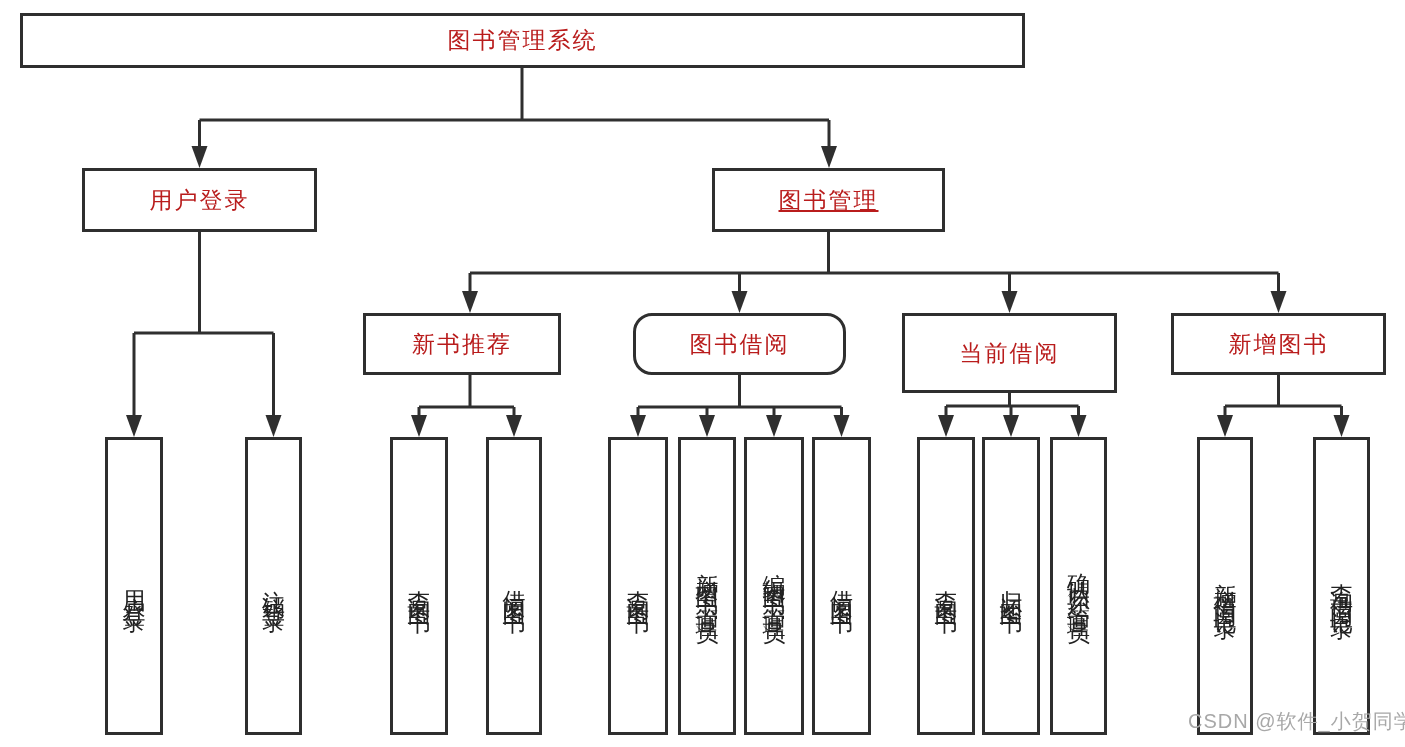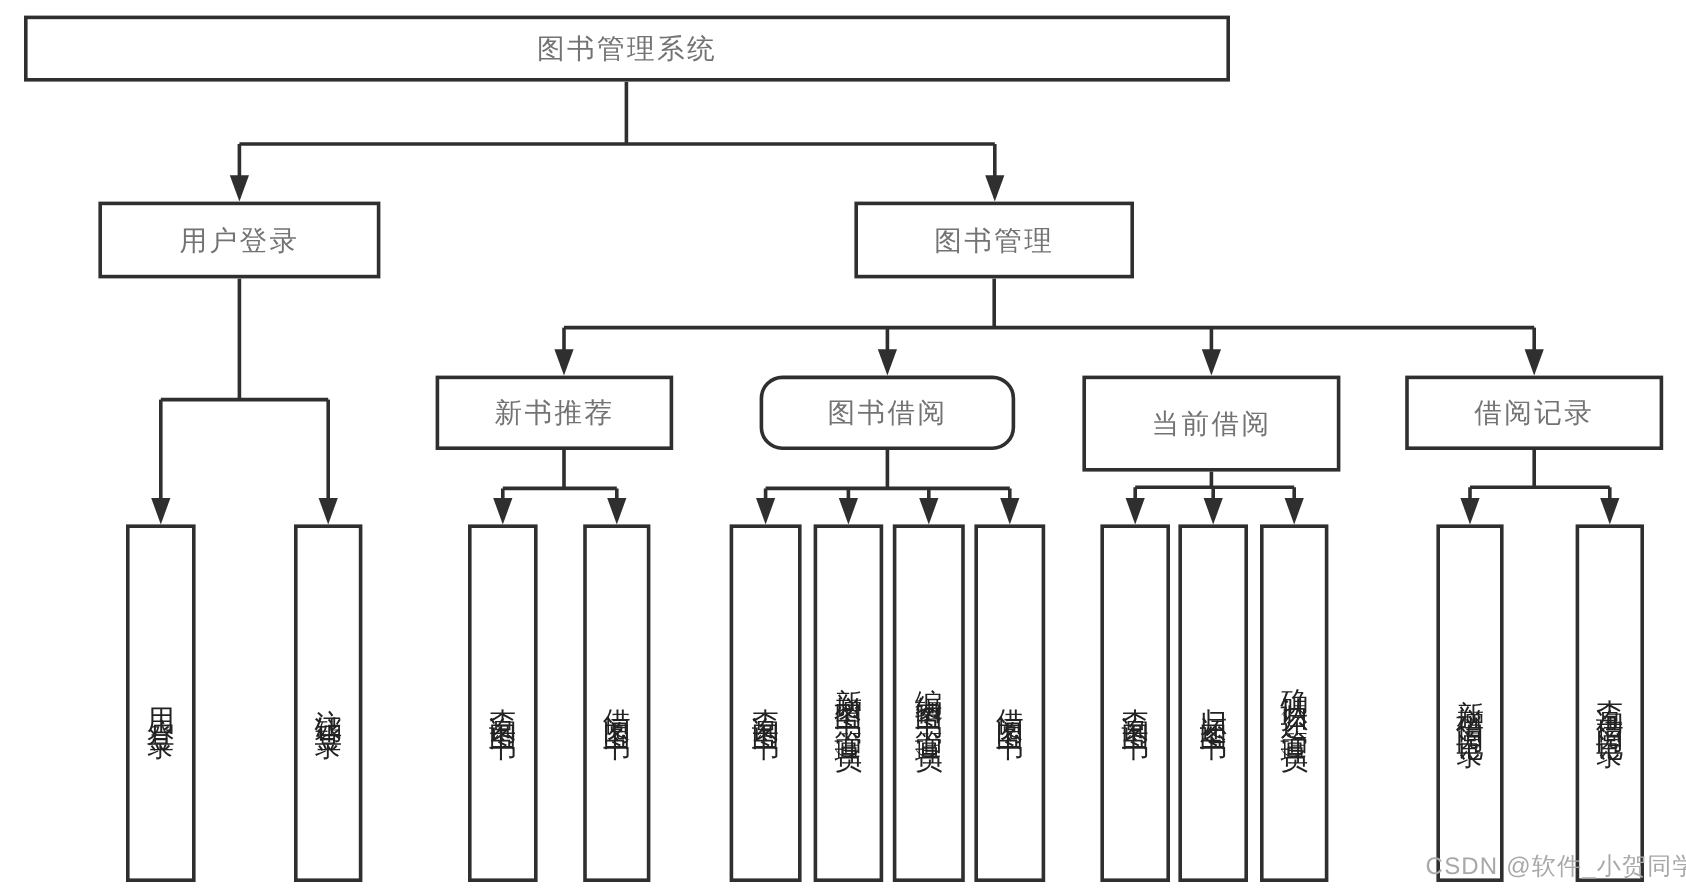--- a/index.html
+++ b/index.html
@@ -13,21 +13,21 @@
   }
   svg.wires { position: absolute; left: 0; top: 0; z-index: 1; }
   .node {
     position: absolute;
     box-sizing: border-box;
     border: 3px solid #2f2f2f;
     background: #ffffff;
     display: flex;
     align-items: center;
     justify-content: center;
-    color: #737373;
+    color: #b91c1c;
     font-size: 23px;
     letter-spacing: 2px;
     z-index: 2;
     white-space: nowrap;
   }
   .leaf {
     position: absolute;
     box-sizing: border-box;
     top: 437px;
     height: 298px;
@@ -117,35 +117,35 @@
     </g>
   </svg>
 
   <div class="node" style="left:20px; top:13px; width:1005px; height:55px;">
     <span>图书管理系统</span>
   </div>
 
   <div class="node" style="left:82px; top:168px; width:235px; height:64px;">
     <span>用户登录</span>
   </div>
-  <div class="node" style="left:712px; top:168px; width:233px; height:64px;">
+  <div class="node" style="left:712px; top:168px; width:233px; height:64px;text-decoration:underline;">
     <span>图书管理</span>
   </div>
 
   <div class="node" style="left:363px; top:313px; width:198px; height:62px;">
     <span>新书推荐</span>
   </div>
   <div class="node" style="left:633px; top:313px; width:213px; height:62px;border-radius:19px;">
     <span>图书借阅</span>
   </div>
   <div class="node" style="left:902px; top:313px; width:215px; height:80px;">
     <span>当前借阅</span>
   </div>
   <div class="node" style="left:1171px; top:313px; width:215px; height:62px;">
-    <span>借阅记录</span>
+    <span>新增图书</span>
   </div>
 
   <div class="leaf" style="left:105px; width:58px;">
     <span class="vtext">用户登录</span>
   </div>
   <div class="leaf" style="left:245px; width:57px;">
     <span class="vtext">注销登录</span>
   </div>
 
   <div class="leaf" style="left:390px; width:58px;">

